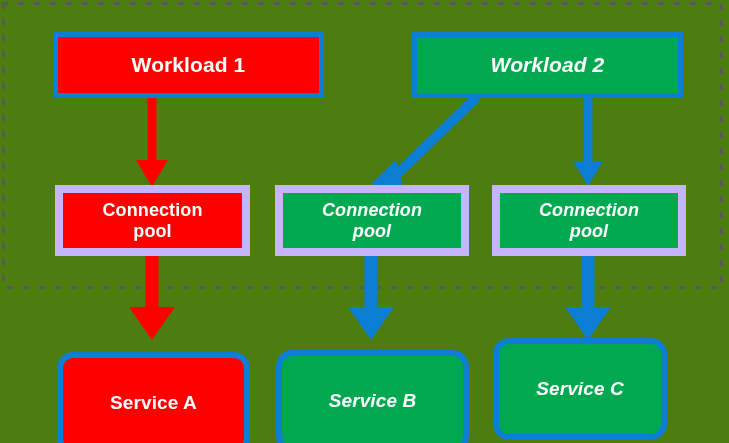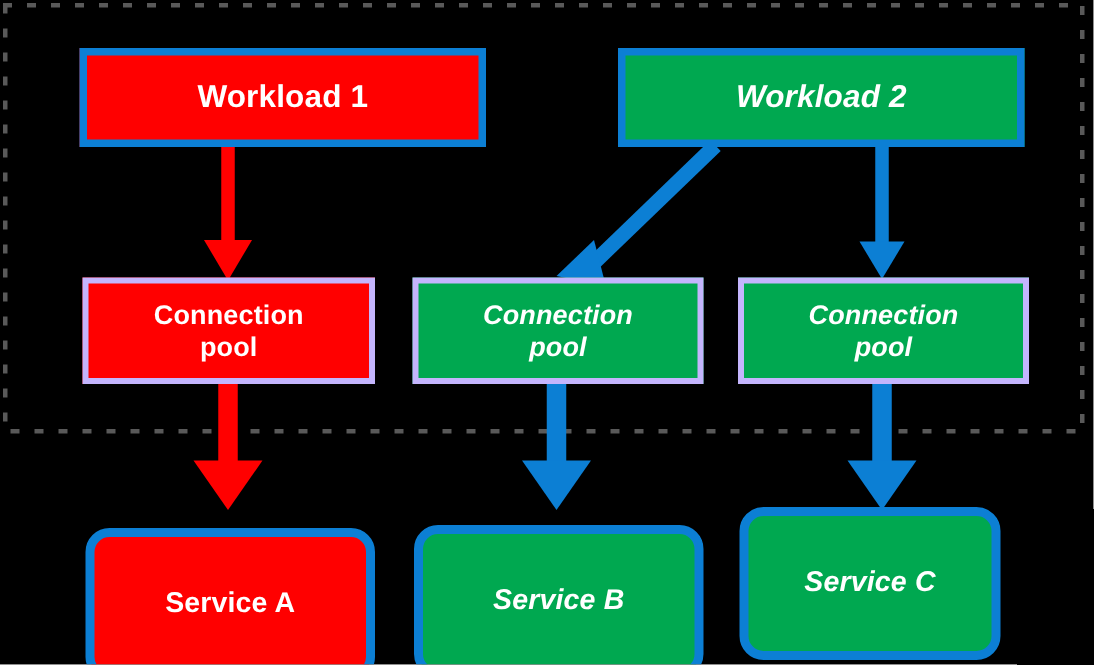--- a/index.html
+++ b/index.html
@@ -8,21 +8,21 @@
     padding: 0;
     background: #ffffff;
   }
   body {
     font-family: "Liberation Sans", sans-serif;
   }
   #canvas {
     position: relative;
     width: 729px;
     height: 443px;
-    background: #000000;
+    background: #4d7c0f;
     overflow: hidden;
   }
   #svg-layer {
     position: absolute;
     left: 0;
     top: 0;
     width: 729px;
     height: 443px;
   }
   .node {
@@ -36,21 +36,21 @@
     font-weight: 600;
     line-height: 1.15;
     letter-spacing: 0.1px;
     z-index: 3;
   }
   .node-workload {
     border: 5px solid #0c7fd4;
     font-size: 21px;
   }
   .node-pool {
-    border: 4px solid #c4b5fd;
+    border: 8px solid #c4b5fd;
     font-size: 18px;
   }
   .node-service {
     border: 6px solid #0c7fd4;
     border-radius: 16px;
     font-size: 19px;
   }
   .fill-red   { background: #ff0000; }
   .fill-green { background: #00a850; font-style: italic; }
   .node-label {

